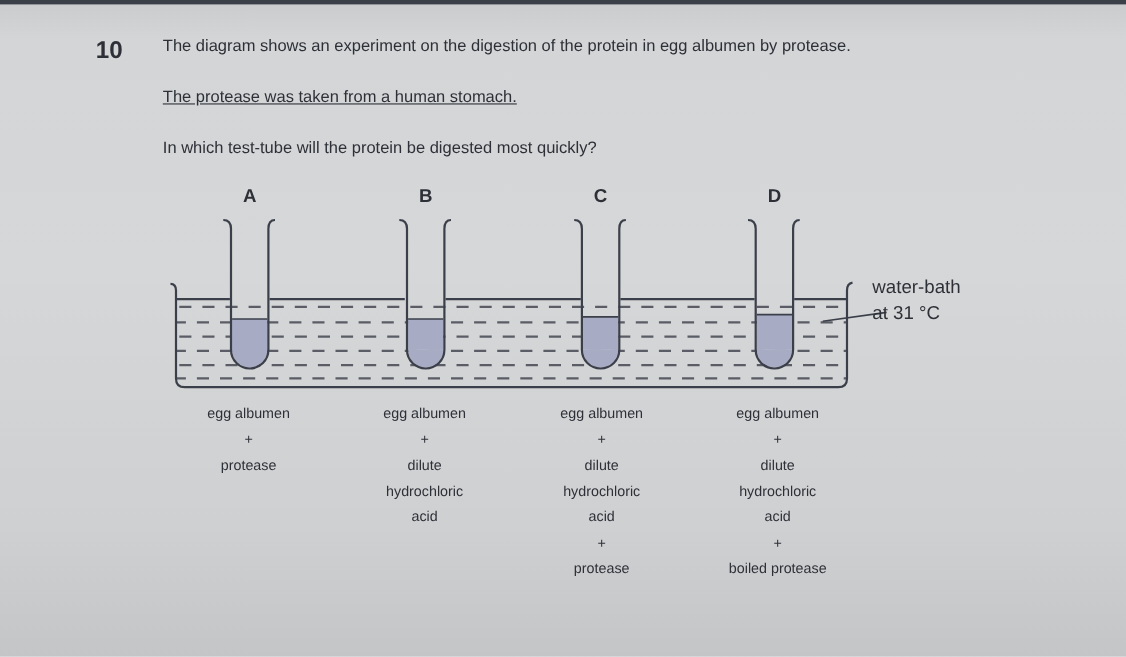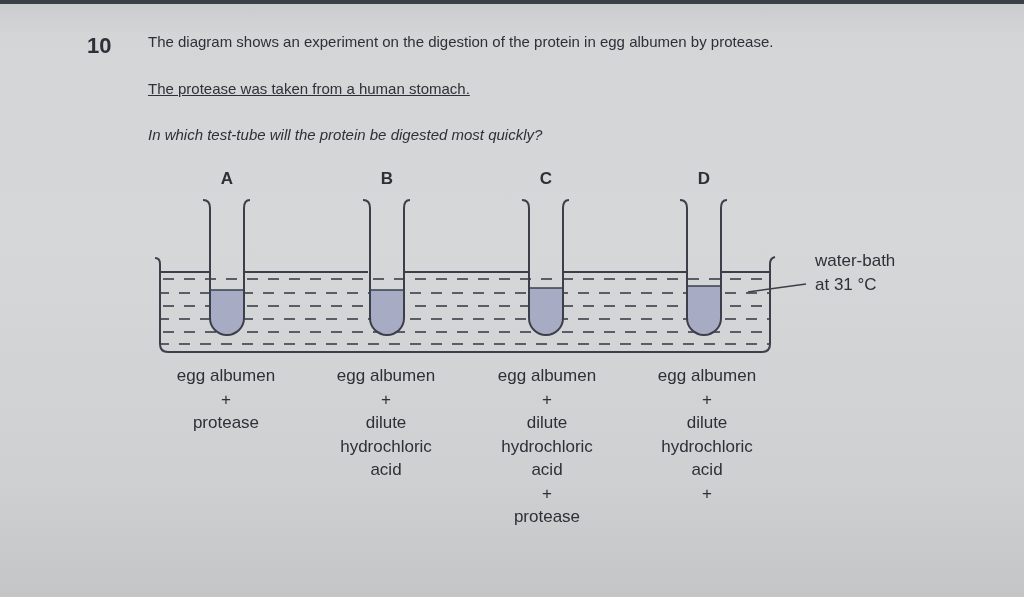--- a/index.html
+++ b/index.html
@@ -8,25 +8,25 @@
     background: linear-gradient(180deg, #c9cbcd 0%, #d3d5d6 6%, #d6d7d8 40%, #cfd0d1 80%, #c4c5c6 100%);
     font-family: "Liberation Sans", sans-serif;
     color: #2e3038;
     position: relative;
   }
   .topbar { position: absolute; left: 0; top: 0; width: 1024px; height: 4px; background: #3a3f48; }
   .qnum { position: absolute; left: 87px; top: 33px; font-size: 22px; font-weight: bold; }
   .line { position: absolute; left: 124px; font-size: 15px; white-space: nowrap; margin-left: 24px; }
   .l1 { top: 33px; }
   .l2 { top: 80px; text-decoration: underline; }
-  .l3 { top: 126px; font-style: italic; }
+  .l3 { top: 126px; }
   .diagram { position: absolute; left: 0; top: 0; }
   .tube-label { position: absolute; top: 169px; font-size: 17px; font-weight: bold; width: 30px; text-align: center; }
-  .contents { position: absolute; top: 364px; width: 170px; text-align: center; font-size: 17px; line-height: 23.5px; }
-  .wb { position: absolute; left: 815px; top: 249px; font-size: 17px; line-height: 24px; }
+  .contents { position: absolute; top: 364px; width: 170px; text-align: center; font-size: 13px; line-height: 23.5px; }
+  .wb { position: absolute; left: 793px; top: 249px; font-size: 17px; line-height: 24px; }
 </style>
 </head>
 <body>
 
 <div class="topbar"></div>
 
 <div class="qnum">10</div>
 <div class="line l1">The diagram shows an experiment on the digestion of the protein in egg albumen by protease.</div>
 <div class="line l2">The protease was taken from a human stomach.</div>
 <div class="line l3">In which test-tube will the protein be digested most quickly?</div>
@@ -123,13 +123,14 @@
   <div>protease</div>
 </div>
 
 <div class="contents" style="left:622px;">
   <div>egg albumen</div>
   <div>+</div>
   <div>dilute</div>
   <div>hydrochloric</div>
   <div>acid</div>
   <div>+</div>
+  <div>boiled protease</div>
 </div>
 
 </body></html>

